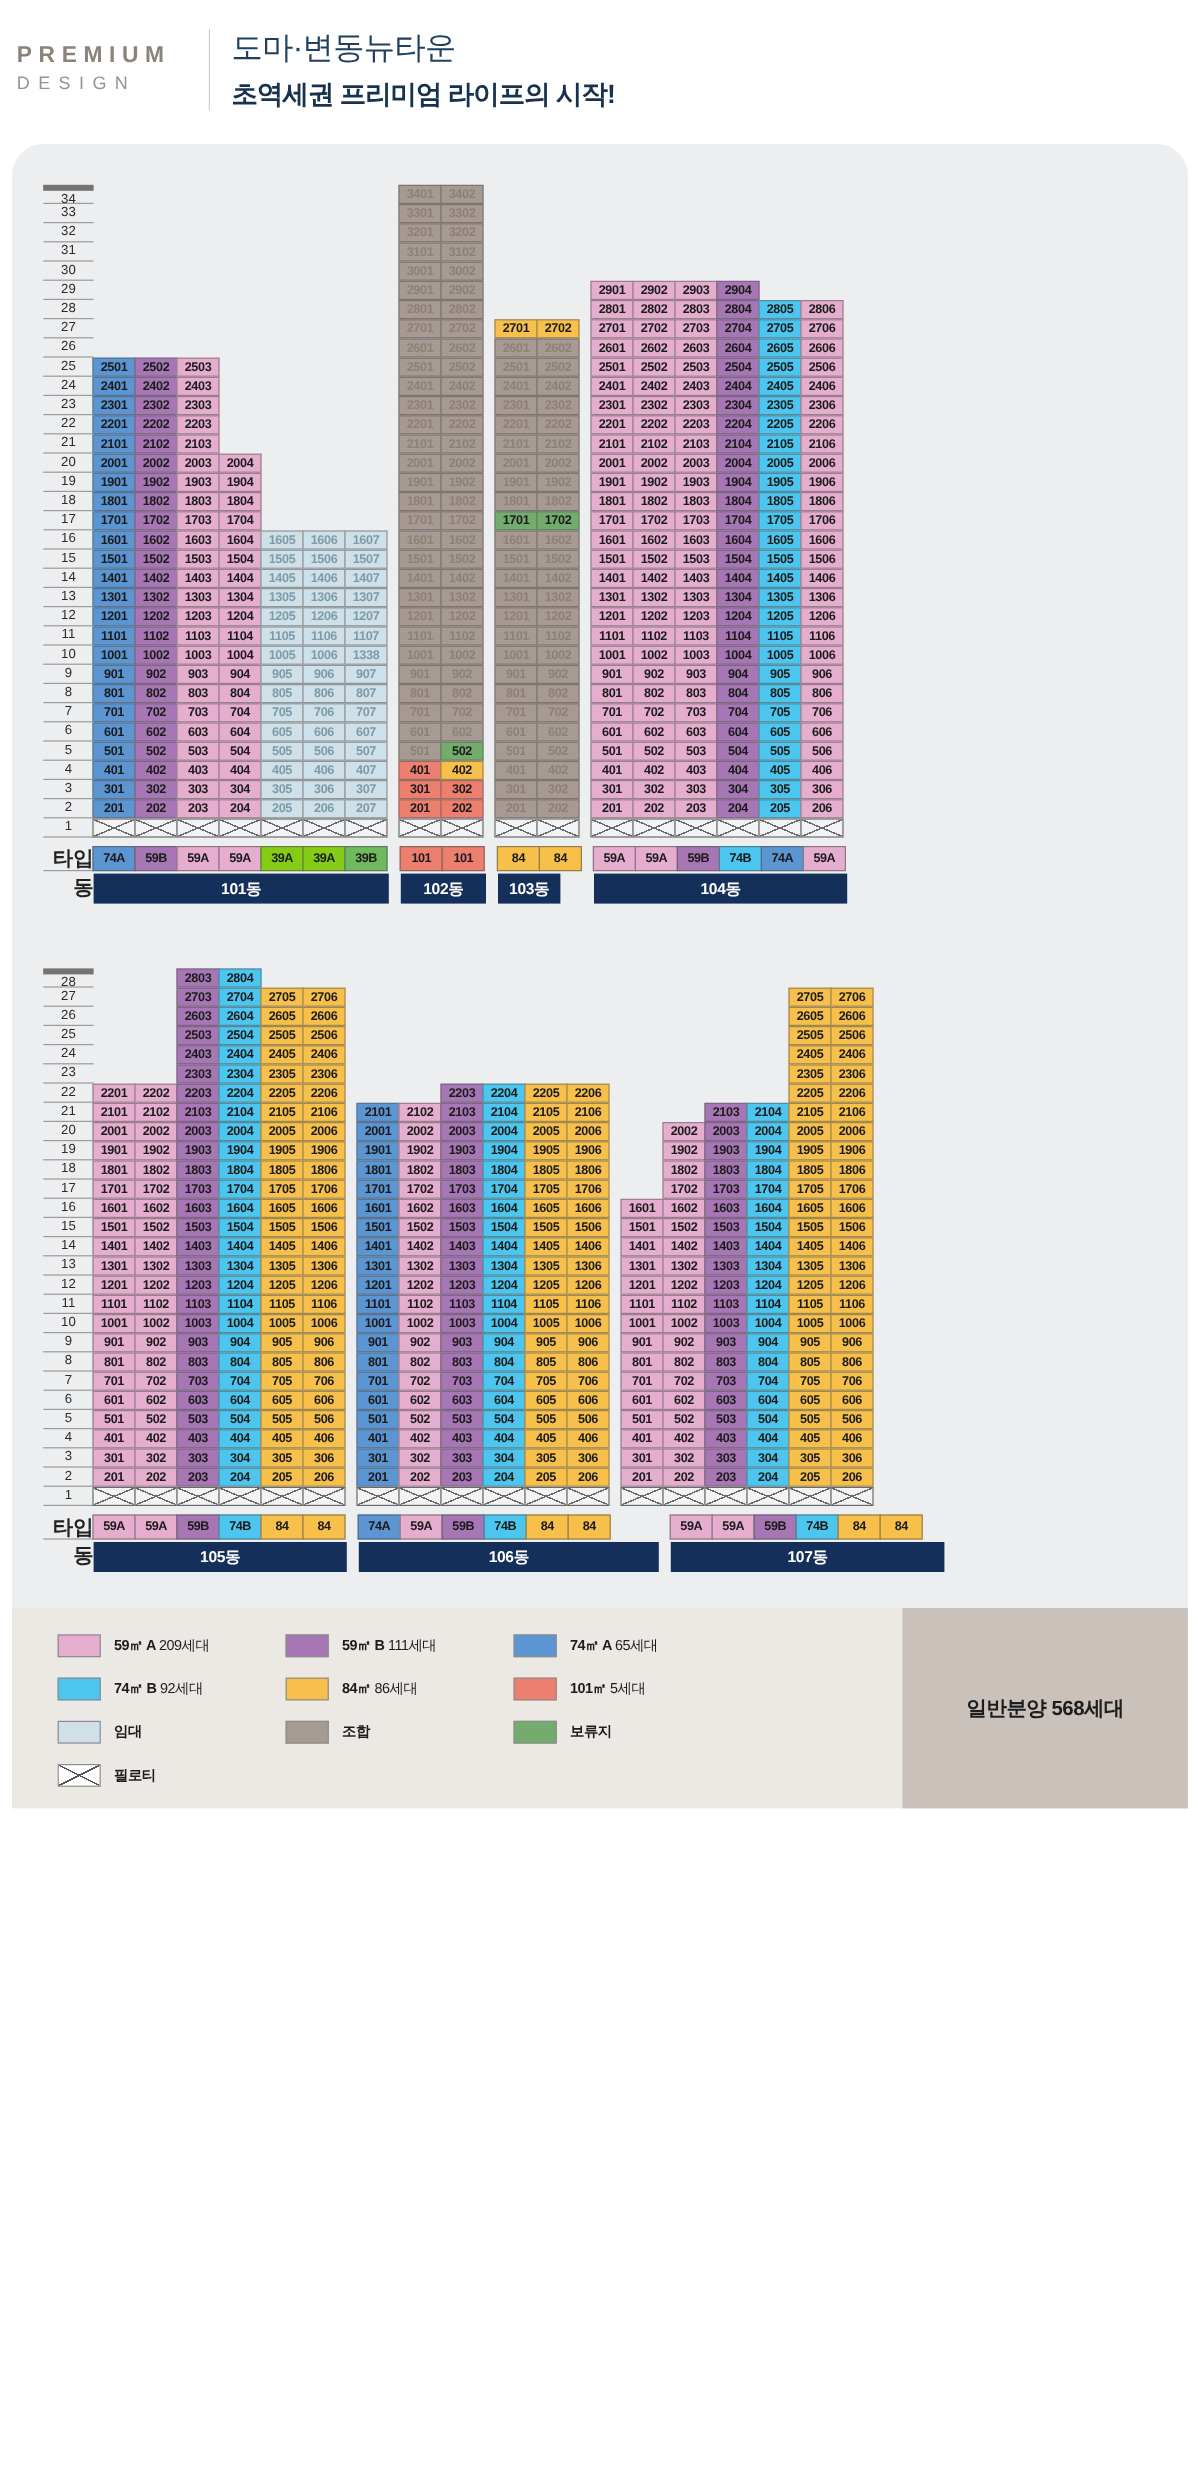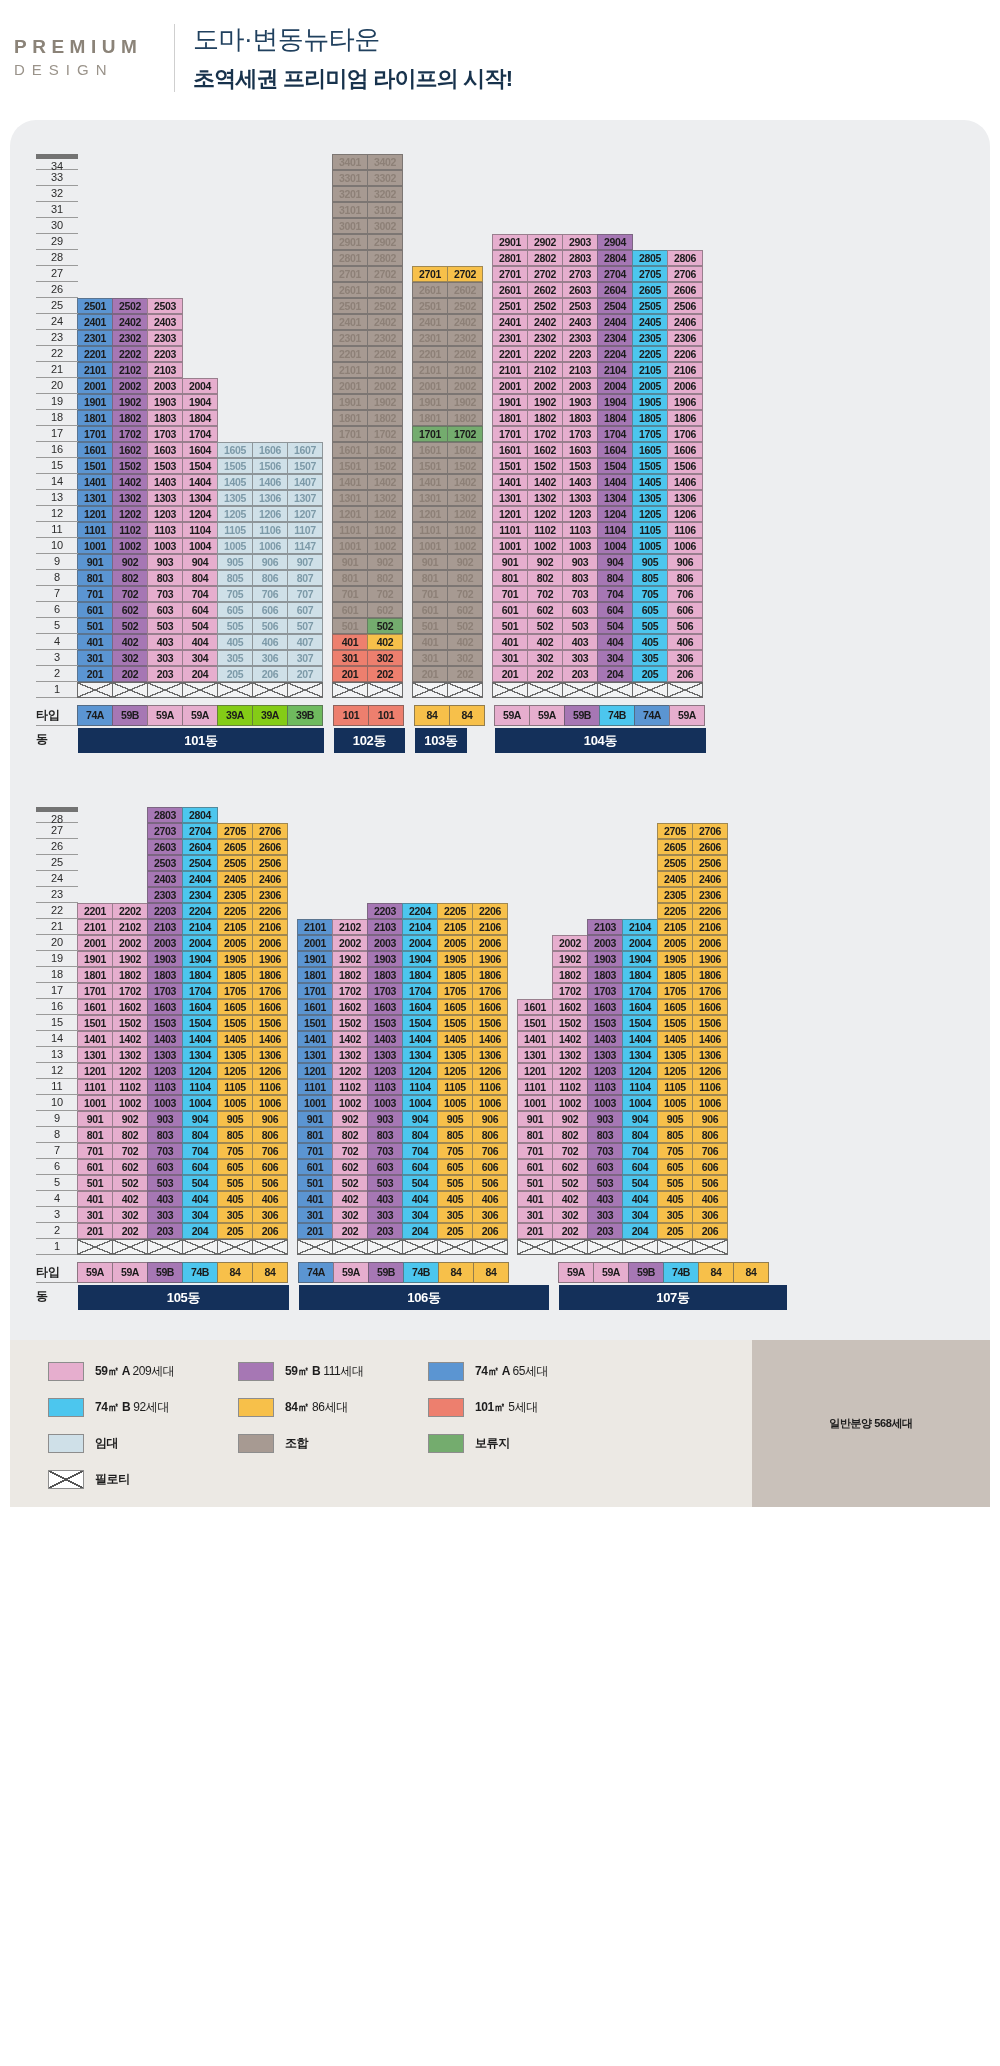--- a/index.html
+++ b/index.html
@@ -81,21 +81,21 @@
     background:linear-gradient(to top right, transparent calc(50% - .6px), #6a6a6a calc(50% - .6px), #6a6a6a calc(50% + .6px), transparent calc(50% + .6px));
   }
   .piloti-cell::after {
     background:linear-gradient(to bottom right, transparent calc(50% - .6px), #6a6a6a calc(50% - .6px), #6a6a6a calc(50% + .6px), transparent calc(50% + .6px));
   }
 
   
   .label-rows { display:flex; margin-top:7px; }
   .label-axis { width:42px; flex:none; }
   .label-axis .lax {
-    height:21px; line-height:21px; text-align:left; font-size:12px;
+    height:21px; line-height:21px; text-align:right; font-size:17px;
     font-weight:bold; color:#222;
   }
   .label-axis .lax.t { border-bottom:1px solid #9a9a9a; }
   .label-blocks { display:flex; }
   .lb { margin-right:10px; }
   .lb:last-child { margin-right:0; }
   .type-row { display:flex; }
   .type-cell {
     width:36px; height:21px; line-height:19px; text-align:center;
     font-size:10.5px; font-weight:bold; border:1px solid rgba(80,80,80,.6);
@@ -125,21 +125,21 @@
     background:linear-gradient(to top right, transparent calc(50% - .7px), #555 calc(50% - .7px), #555 calc(50% + .7px), transparent calc(50% + .7px));
   }
   .swatch.piloti::after {
     background:linear-gradient(to bottom right, transparent calc(50% - .7px), #555 calc(50% - .7px), #555 calc(50% + .7px), transparent calc(50% + .7px));
   }
   .lg-text { font-size:12px; color:#1d1d1d; font-weight:bold; letter-spacing:-0.4px; }
   .lg-text .sub { font-weight:normal; }
   .total-box {
     width:238px; flex:none; background:#c9c1ba; display:flex;
     align-items:center; justify-content:center;
-    font-size:11px; font-weight:bold; color:#1d1d1d; letter-spacing:-0.4px;
+    font-size:17px; font-weight:bold; color:#1d1d1d; letter-spacing:-0.4px;
   }
 </style>
 </head>
 <body>
 
 <div class="header">
   <div class="brand">
     <div class="b1">PREMIUM</div>
     <div class="b2">DESIGN</div>
   </div>
@@ -408,21 +408,21 @@
                 <div class="cell c-imdae">1106</div>
                 <div class="cell c-imdae">1107</div>
               </div>
               <div class="row">
                 <div class="cell c-74a">1001</div>
                 <div class="cell c-59b">1002</div>
                 <div class="cell c-59a">1003</div>
                 <div class="cell c-59a">1004</div>
                 <div class="cell c-imdae">1005</div>
                 <div class="cell c-imdae">1006</div>
-                <div class="cell c-imdae">1147</div>
+                <div class="cell c-imdae">1338</div>
               </div>
               <div class="row">
                 <div class="cell c-74a">901</div>
                 <div class="cell c-59b">902</div>
                 <div class="cell c-59a">903</div>
                 <div class="cell c-59a">904</div>
                 <div class="cell c-imdae">905</div>
                 <div class="cell c-imdae">906</div>
                 <div class="cell c-imdae">907</div>
               </div>

